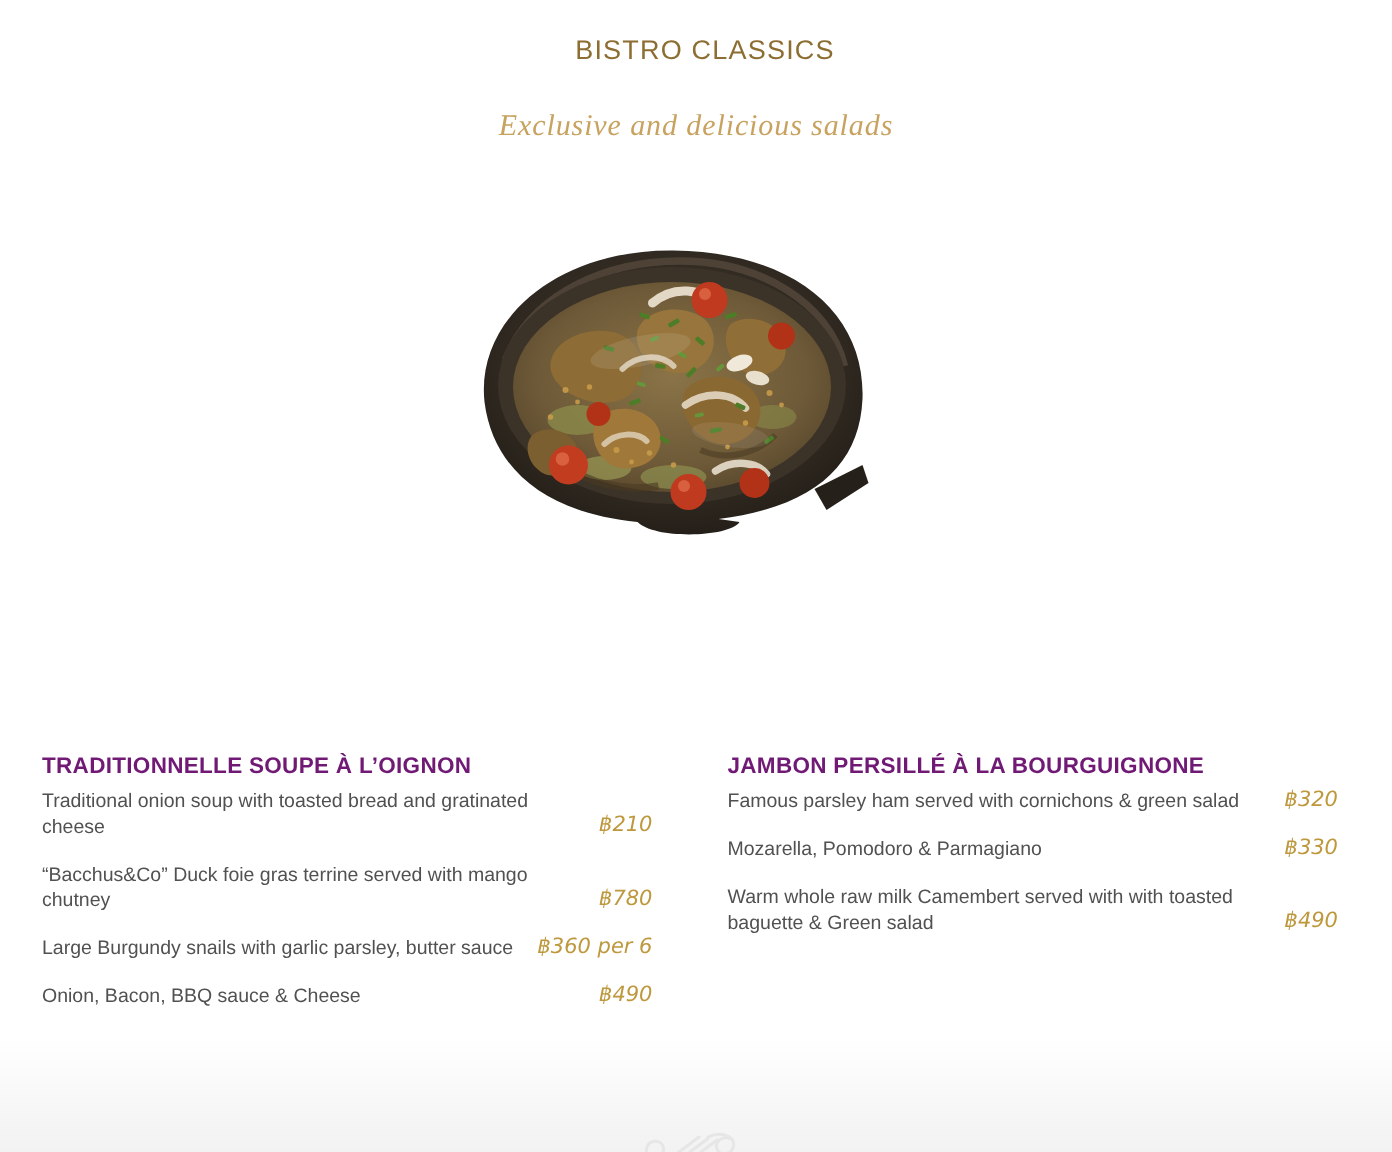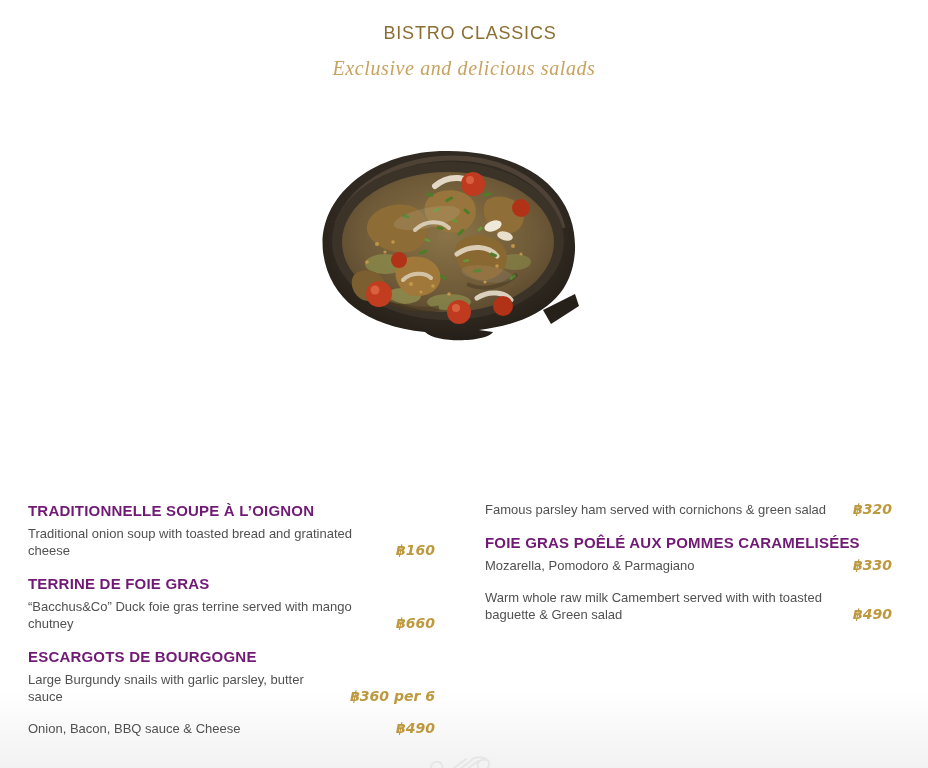--- a/index.html
+++ b/index.html
@@ -15,21 +15,21 @@
   .page-title {
     margin-top: 23px;
     text-align: center;
     font-size: 18px;
     font-weight: 400;
     letter-spacing: 0.8px;
     color: #8c6e32;
     padding-left: 12px;
   }
   .page-subtitle {
-    margin-top: 13px;
+    margin-top: 29px;
     text-align: center;
     font-family: "Liberation Serif", serif;
     font-style: italic;
     font-size: 20px;
     letter-spacing: 0.6px;
     color: #c8a25f;
   }
 
   .hero {
     margin-top: 54px;
@@ -68,21 +68,21 @@
     font-size: 13px;
     line-height: 17px;
     color: #515151;
     padding-right: 10px;
   }
   .item-price {
     flex: 0 0 auto;
     white-space: nowrap;
     font-family: "DejaVu Sans", sans-serif;
     font-style: italic;
-    font-weight: 700;
+    font-weight: 400;
     font-size: 14px;
     color: #be983c;
     line-height: 17px;
   }
 
   .footer-ornament {
     position: absolute;
     left: 50%;
     bottom: 8px;
     transform: translateX(-4px) translateX(-50%);
@@ -196,54 +196,52 @@
       <path d="M236 176 L268 160 L272 172 L244 190 Z" fill="#26201a"></path>
     </svg>
   </div>
 
   <div class="menu">
     <div class="menu-col">
       <div class="item">
         <div class="item-name">TRADITIONNELLE SOUPE À L’OIGNON</div>
         <div class="item-row">
           <div class="item-desc">Traditional onion soup with toasted bread and gratinated cheese</div>
-          <div class="item-price">฿160</div>
-        </div>
-      </div>
-      <div class="item">
-        <div class="item-name">TERRINE DE FOIE GRAS</div>
+          <div class="item-price">฿210</div>
+        </div>
+      </div>
+      <div class="item">
         <div class="item-row">
           <div class="item-desc">“Bacchus&amp;Co” Duck foie gras terrine served with mango chutney</div>
-          <div class="item-price">฿660</div>
-        </div>
-      </div>
-      <div class="item">
-        <div class="item-name">ESCARGOTS DE BOURGOGNE</div>
+          <div class="item-price">฿780</div>
+        </div>
+      </div>
+      <div class="item">
         <div class="item-row">
           <div class="item-desc">Large Burgundy snails with garlic parsley, butter sauce</div>
           <div class="item-price">฿360 per 6</div>
         </div>
       </div>
       <div class="item">
         <div class="item-row">
           <div class="item-desc">Onion, Bacon, BBQ sauce &amp; Cheese</div>
           <div class="item-price">฿490</div>
         </div>
       </div>
     </div>
 
     <div class="menu-col">
       <div class="item">
+        <div class="item-name">JAMBON PERSILLÉ À LA BOURGUIGNONE</div>
         <div class="item-row">
           <div class="item-desc">Famous parsley ham served with cornichons &amp; green salad</div>
           <div class="item-price">฿320</div>
         </div>
       </div>
       <div class="item">
-        <div class="item-name">FOIE GRAS POÊLÉ AUX POMMES CARAMELISÉES</div>
         <div class="item-row">
           <div class="item-desc">Mozarella, Pomodoro &amp; Parmagiano</div>
           <div class="item-price">฿330</div>
         </div>
       </div>
       <div class="item">
         <div class="item-row">
           <div class="item-desc">Warm whole raw milk Camembert served with with toasted baguette &amp; Green salad</div>
           <div class="item-price">฿490</div>
         </div>

